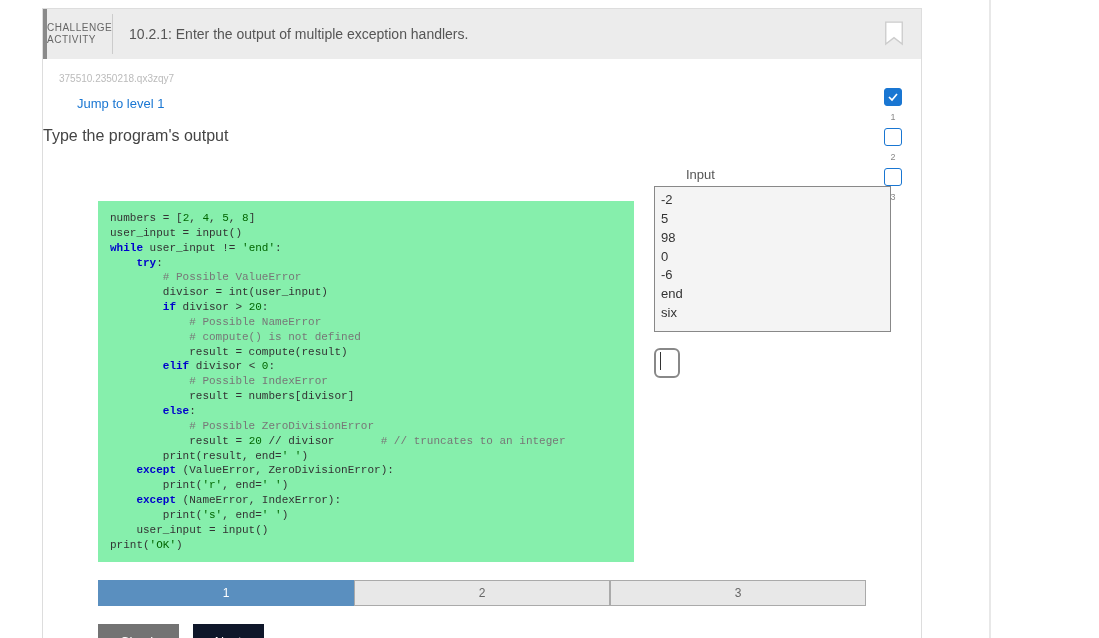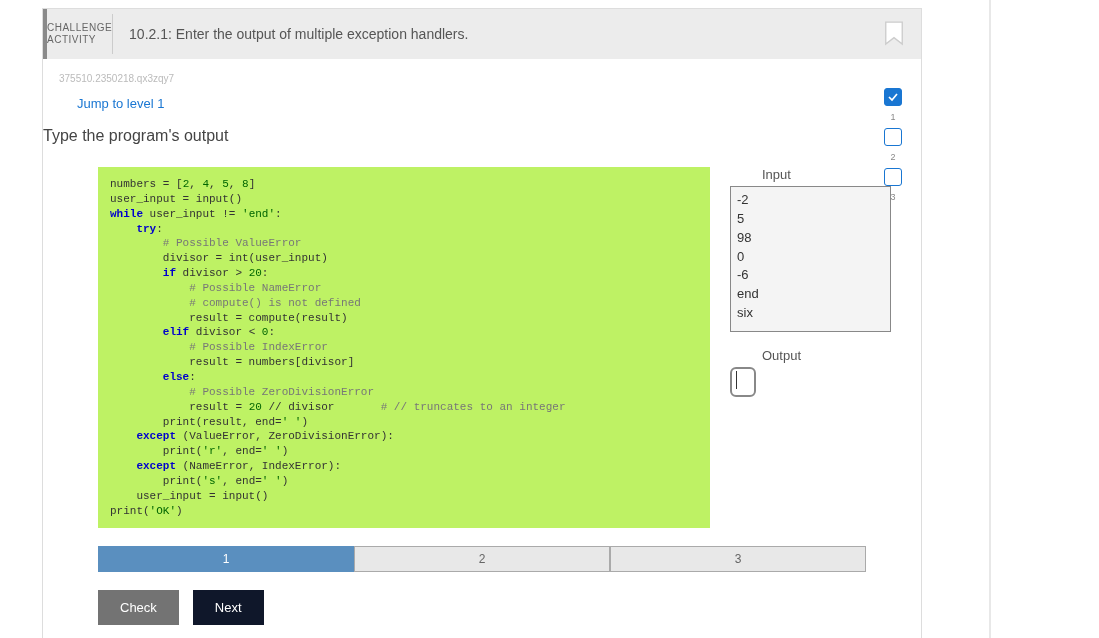--- a/index.html
+++ b/index.html
@@ -75,29 +75,30 @@
       font-size: 16px;
       color: #444;
       margin-bottom: 22px;
     }
     .content-row {
       display: flex;
       padding: 0 30px 10px 55px;
       gap: 20px;
     }
     .code-block {
-      background: #bef264;
+      background: #86efac;
       padding: 10px 12px;
       font-family: "Courier New", monospace;
       font-size: 11px;
       line-height: 1.35;
       color: #333;
       white-space: pre;
       flex: 0 0 auto;
-      width: 612px;
+      width: 536px;
+      margin-top: 34px;
     }
     .kw { color: #0000cc; font-weight: bold; }
     .str { color: #006600; }
     .num { color: #006600; }
     .cmt { color: #777; }
     .io-col {
       flex: 1;
       display: flex;
       flex-direction: column;
     }
@@ -260,21 +261,20 @@
         <div class="io-label">Input</div>
         <div class="input-box">
           <div>-2</div>
           <div>5</div>
           <div>98</div>
           <div>0</div>
           <div>-6</div>
           <div>end</div>
           <div>six</div>
         </div>
-        <div class="io-label">Output</div>
         <div class="output-box">
           <div class="output-cursor"></div>
         </div>
       </div>
     </div>
 
     <div class="progress-bar">
       <div class="progress-seg active">1</div>
       <div class="progress-seg inactive">2</div>
       <div class="progress-seg inactive">3</div>

